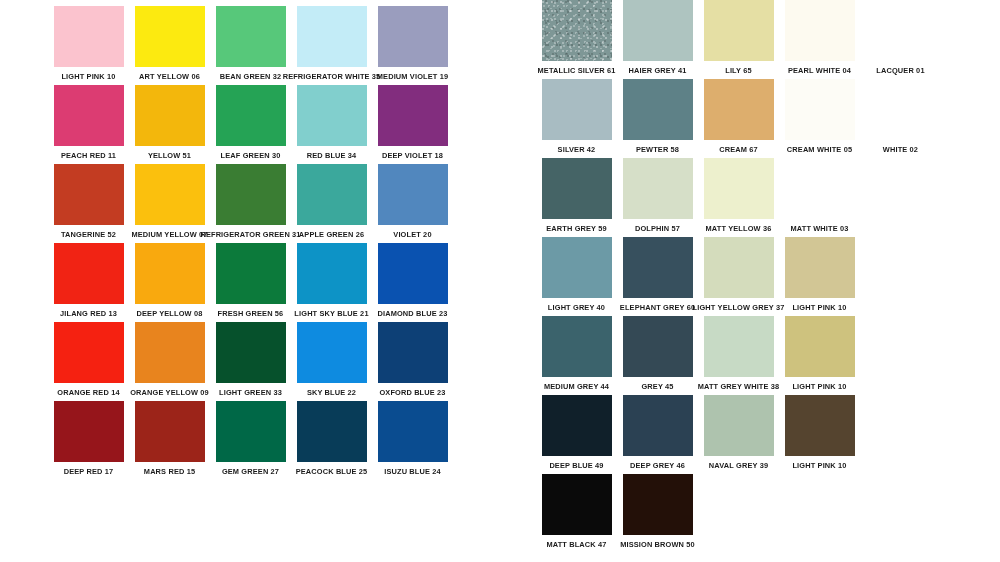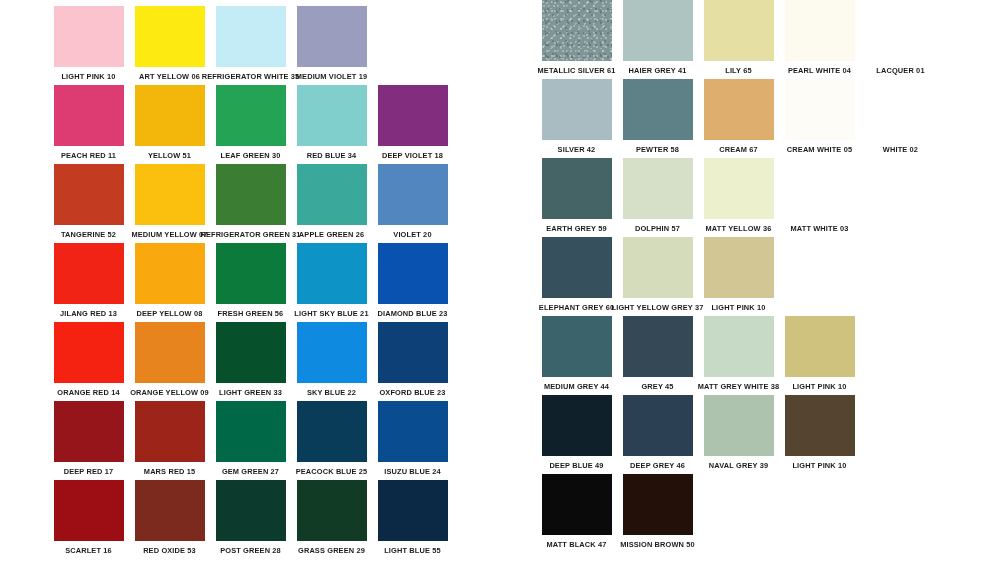--- a/index.html
+++ b/index.html
@@ -104,20 +104,24 @@
       <div class="swatch-row">
         <div class="swatch-cell">
           <div class="swatch-chip" style="background-color: rgb(251, 195, 206);"></div>
           <div class="swatch-label">LIGHT PINK 10</div>
         </div>
         <div class="swatch-cell">
           <div class="swatch-chip" style="background-color: rgb(252, 234, 16);"></div>
           <div class="swatch-label">ART YELLOW 06</div>
         </div>
         <div class="swatch-cell">
+          <div class="swatch-chip" style="background-color: rgb(87, 200, 122);"></div>
+          <div class="swatch-label">BEAN GREEN 32</div>
+        </div>
+        <div class="swatch-cell">
           <div class="swatch-chip" style="background-color: rgb(195, 236, 247);"></div>
           <div class="swatch-label">REFRIGERATOR WHITE 35</div>
         </div>
         <div class="swatch-cell">
           <div class="swatch-chip" style="background-color: rgb(154, 157, 190);"></div>
           <div class="swatch-label">MEDIUM VIOLET 19</div>
         </div>
       </div>
       <div class="swatch-row">
         <div class="swatch-cell">
@@ -220,42 +224,20 @@
           <div class="swatch-chip" style="background-color: rgb(0, 104, 71);"></div>
           <div class="swatch-label">GEM GREEN 27</div>
         </div>
         <div class="swatch-cell">
           <div class="swatch-chip" style="background-color: rgb(8, 60, 88);"></div>
           <div class="swatch-label">PEACOCK BLUE 25</div>
         </div>
         <div class="swatch-cell">
           <div class="swatch-chip" style="background-color: rgb(10, 76, 144);"></div>
           <div class="swatch-label">ISUZU BLUE 24</div>
-        </div>
-      </div>
-      <div class="swatch-row">
-        <div class="swatch-cell">
-          <div class="swatch-chip" style="background-color: rgb(157, 14, 20);"></div>
-          <div class="swatch-label">SCARLET 16</div>
-        </div>
-        <div class="swatch-cell">
-          <div class="swatch-chip" style="background-color: rgb(125, 42, 30);"></div>
-          <div class="swatch-label">RED OXIDE 53</div>
-        </div>
-        <div class="swatch-cell">
-          <div class="swatch-chip" style="background-color: rgb(12, 58, 45);"></div>
-          <div class="swatch-label">POST GREEN 28</div>
-        </div>
-        <div class="swatch-cell">
-          <div class="swatch-chip" style="background-color: rgb(18, 59, 38);"></div>
-          <div class="swatch-label">GRASS GREEN 29</div>
-        </div>
-        <div class="swatch-cell">
-          <div class="swatch-chip" style="background-color: rgb(11, 40, 69);"></div>
-          <div class="swatch-label">LIGHT BLUE 55</div>
         </div>
       </div>
     </div>
   <div class="panel-gap"></div>
   <div class="panel panel-right">
       <div class="swatch-row">
         <div class="swatch-cell">
           <div class="swatch-chip metallic" style="background-color: rgb(126, 151, 150);"></div>
           <div class="swatch-label">METALLIC SILVER 61</div>
         </div>
@@ -310,20 +292,24 @@
         <div class="swatch-cell">
           <div class="swatch-chip" style="background-color: rgb(237, 240, 205);"></div>
           <div class="swatch-label">MATT YELLOW 36</div>
         </div>
         <div class="swatch-cell">
           <div class="swatch-chip" style="background-color: rgb(255, 255, 255);"></div>
           <div class="swatch-label">MATT WHITE 03</div>
         </div>
       </div>
       <div class="swatch-row">
+        <div class="swatch-cell">
+          <div class="swatch-chip" style="background-color: rgb(108, 154, 166);"></div>
+          <div class="swatch-label">LIGHT GREY 40</div>
+        </div>
         <div class="swatch-cell">
           <div class="swatch-chip" style="background-color: rgb(55, 80, 94);"></div>
           <div class="swatch-label">ELEPHANT GREY 60</div>
         </div>
         <div class="swatch-cell">
           <div class="swatch-chip" style="background-color: rgb(212, 220, 188);"></div>
           <div class="swatch-label">LIGHT YELLOW GREY 37</div>
         </div>
         <div class="swatch-cell">
           <div class="swatch-chip" style="background-color: rgb(210, 198, 149);"></div>

